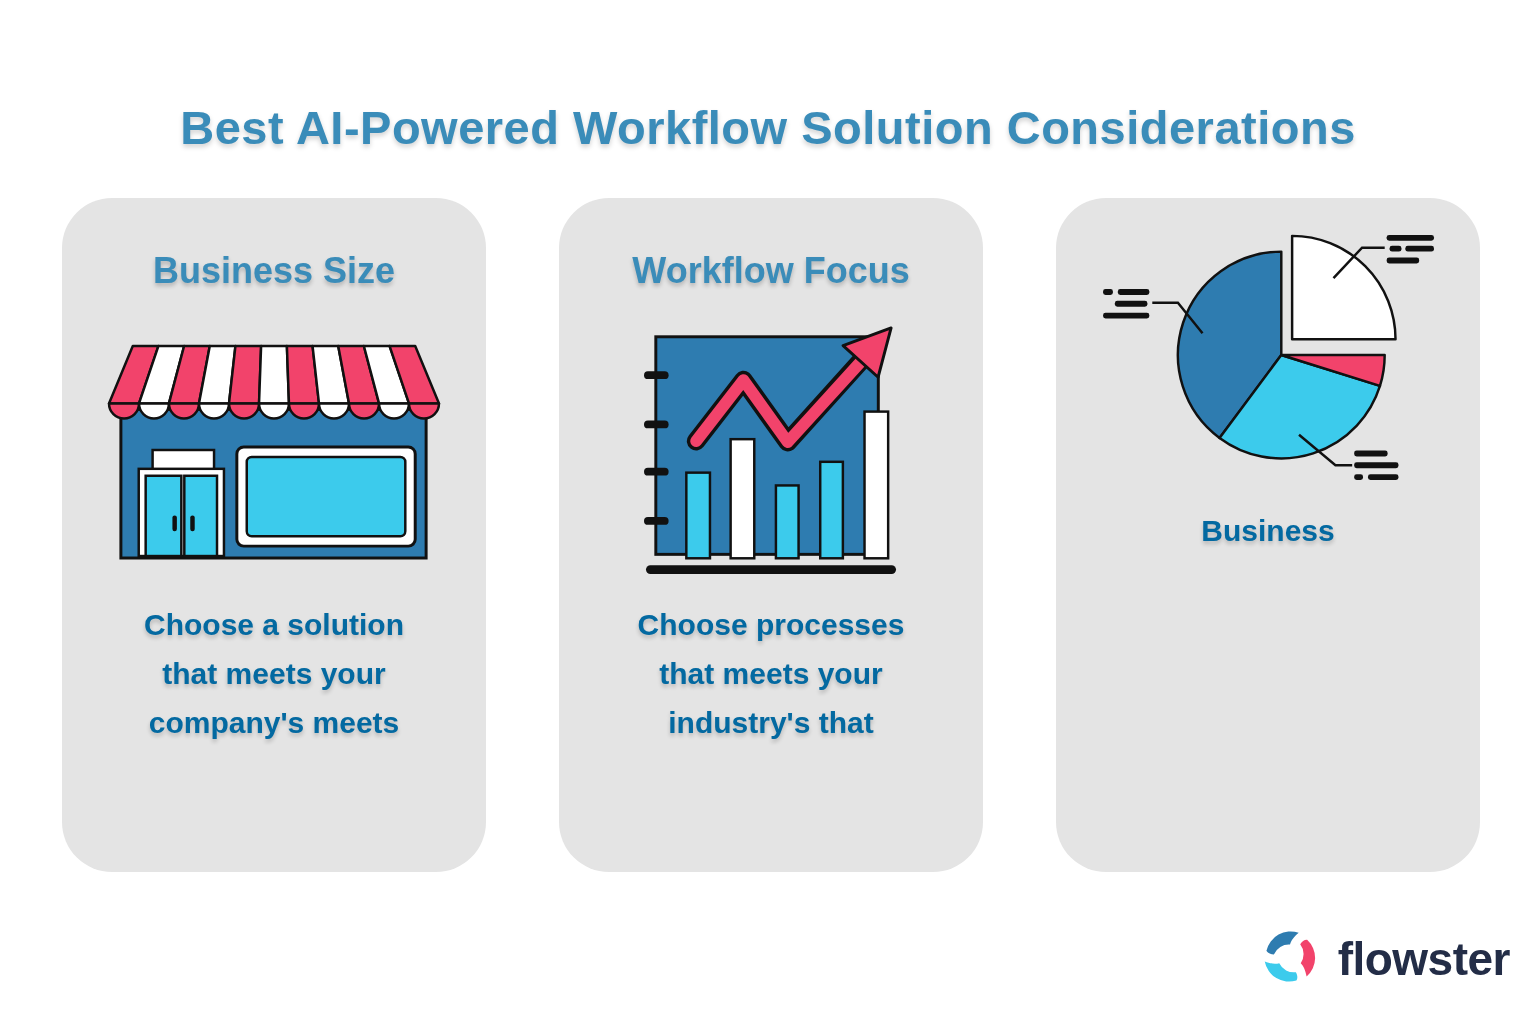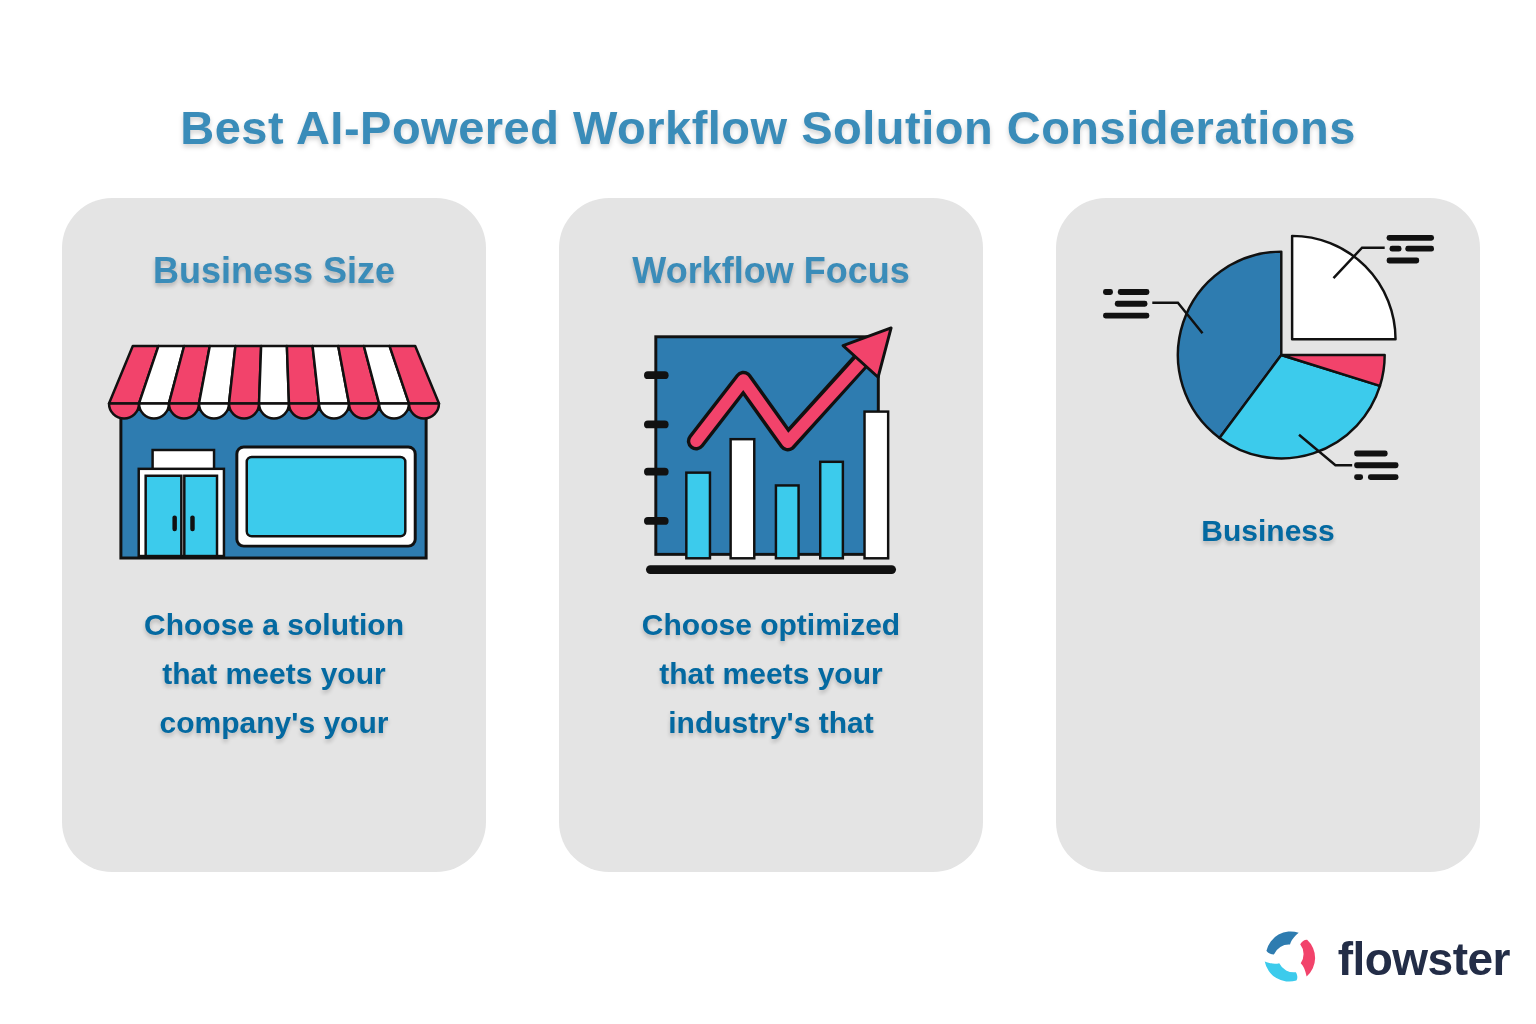--- a/index.html
+++ b/index.html
@@ -107,21 +107,21 @@
             <path d="M213.9 64 A15.1 15.1 0 0 0 244.2 64 Z" fill="#fff"></path>
             <path d="M244.2 64 A15.1 15.1 0 0 0 274.5 64 Z" fill="#F2436B"></path>
             <path d="M274.5 64 A15.1 15.1 0 0 0 304.7 64 Z" fill="#fff"></path>
             <path d="M304.7 64 A15.1 15.1 0 0 0 335 64 Z" fill="#F2436B"></path>
           </g>
         </svg>
       </div>
       <p class="desc">
         <span>Choose a solution</span><br>
         <span>that meets your</span><br>
-        <span>company's your</span>
+        <span>company's meets</span>
       </p>
     </section>
 
     <section class="card">
       <h2 class="card-heading">Workflow Focus</h2>
       <div class="icon-wrap">
         <svg width="254" height="254" viewBox="0 0 258 258">
 
           <rect x="12" y="14" width="226" height="221" fill="#2E7CB0" stroke="#111" stroke-width="3"></rect>
 
@@ -143,21 +143,21 @@
           <g>
             <polyline points="53,120 101,58 146,121 228,30" fill="none" stroke="#111" stroke-width="19" stroke-linecap="round" stroke-linejoin="round"></polyline>
             <polyline points="53,120 101,58 146,121 226,33" fill="none" stroke="#F2436B" stroke-width="12" stroke-linecap="round" stroke-linejoin="round"></polyline>
             <polygon points="251,5 237.8,55.1 202.2,22.9" fill="#F2436B" stroke="#111" stroke-width="3" stroke-linejoin="round"></polygon>
           </g>
 
           <rect x="2" y="246" width="254" height="9" rx="4.5" fill="#111"></rect>
         </svg>
       </div>
       <p class="desc">
-        <span>Choose optimized</span><br>
+        <span>Choose processes</span><br>
         <span>that meets your</span><br>
         <span>industry's that</span>
       </p>
     </section>
 
     <section class="card">
       <div class="icon-wrap">
         <svg width="340" height="258" viewBox="0 0 345 262">
 
           <g stroke="#111" stroke-width="2.5" stroke-linejoin="round">

